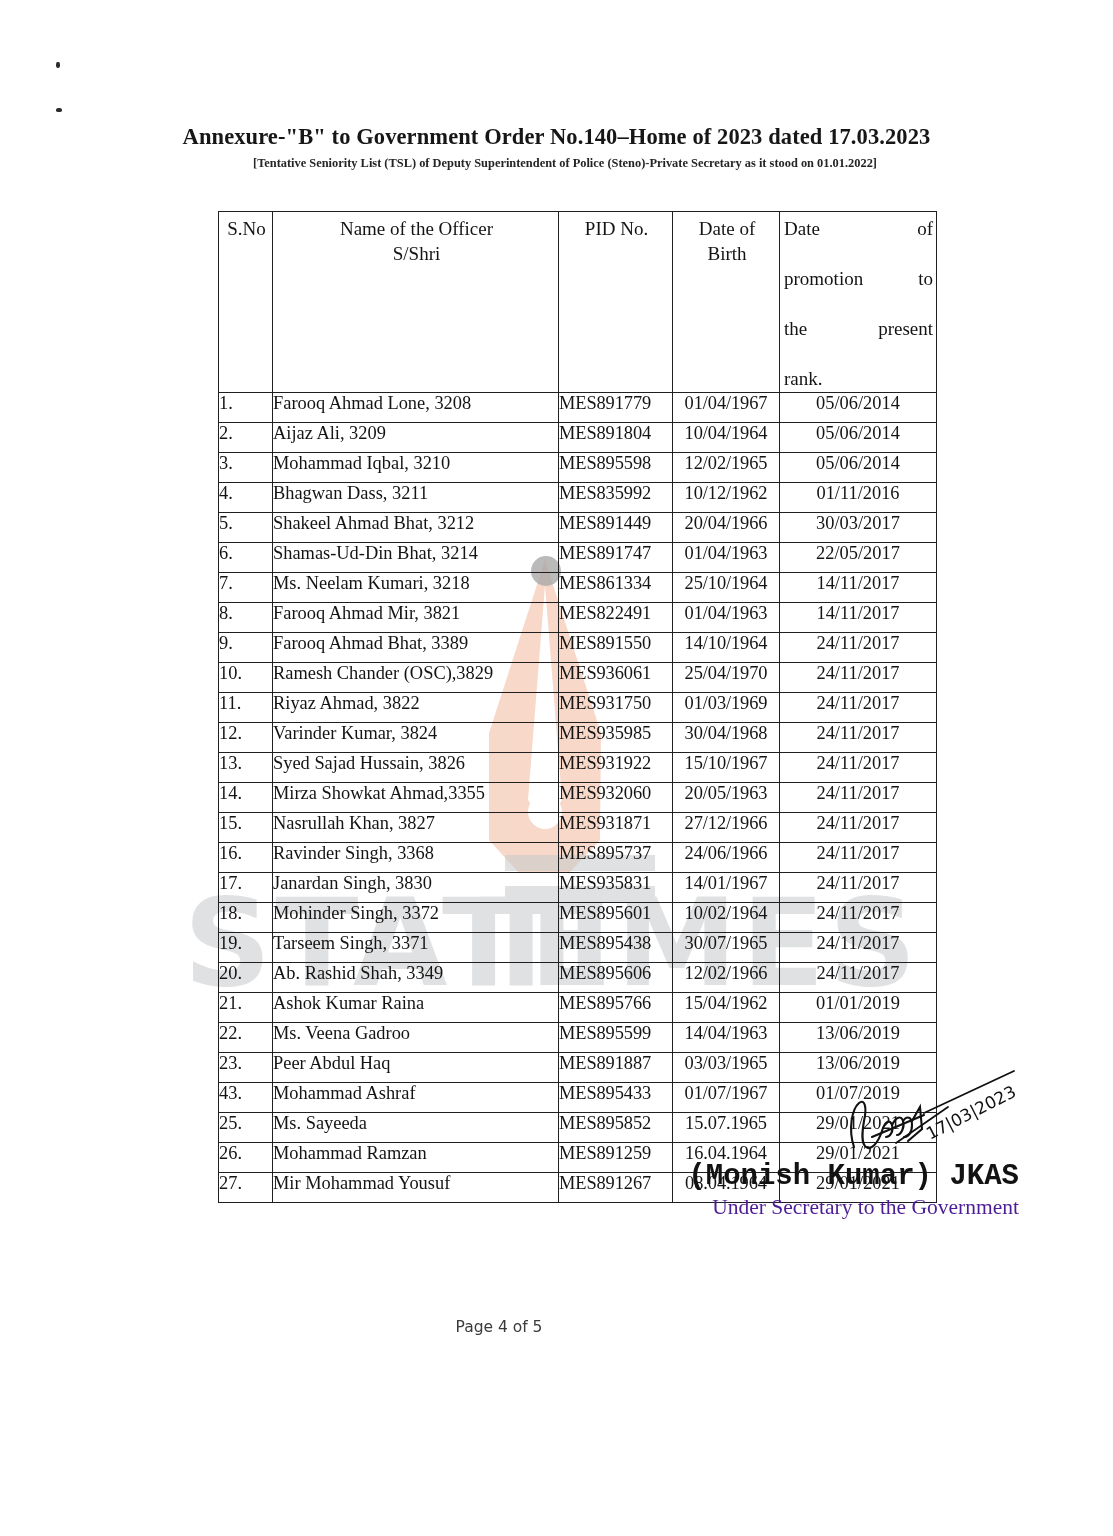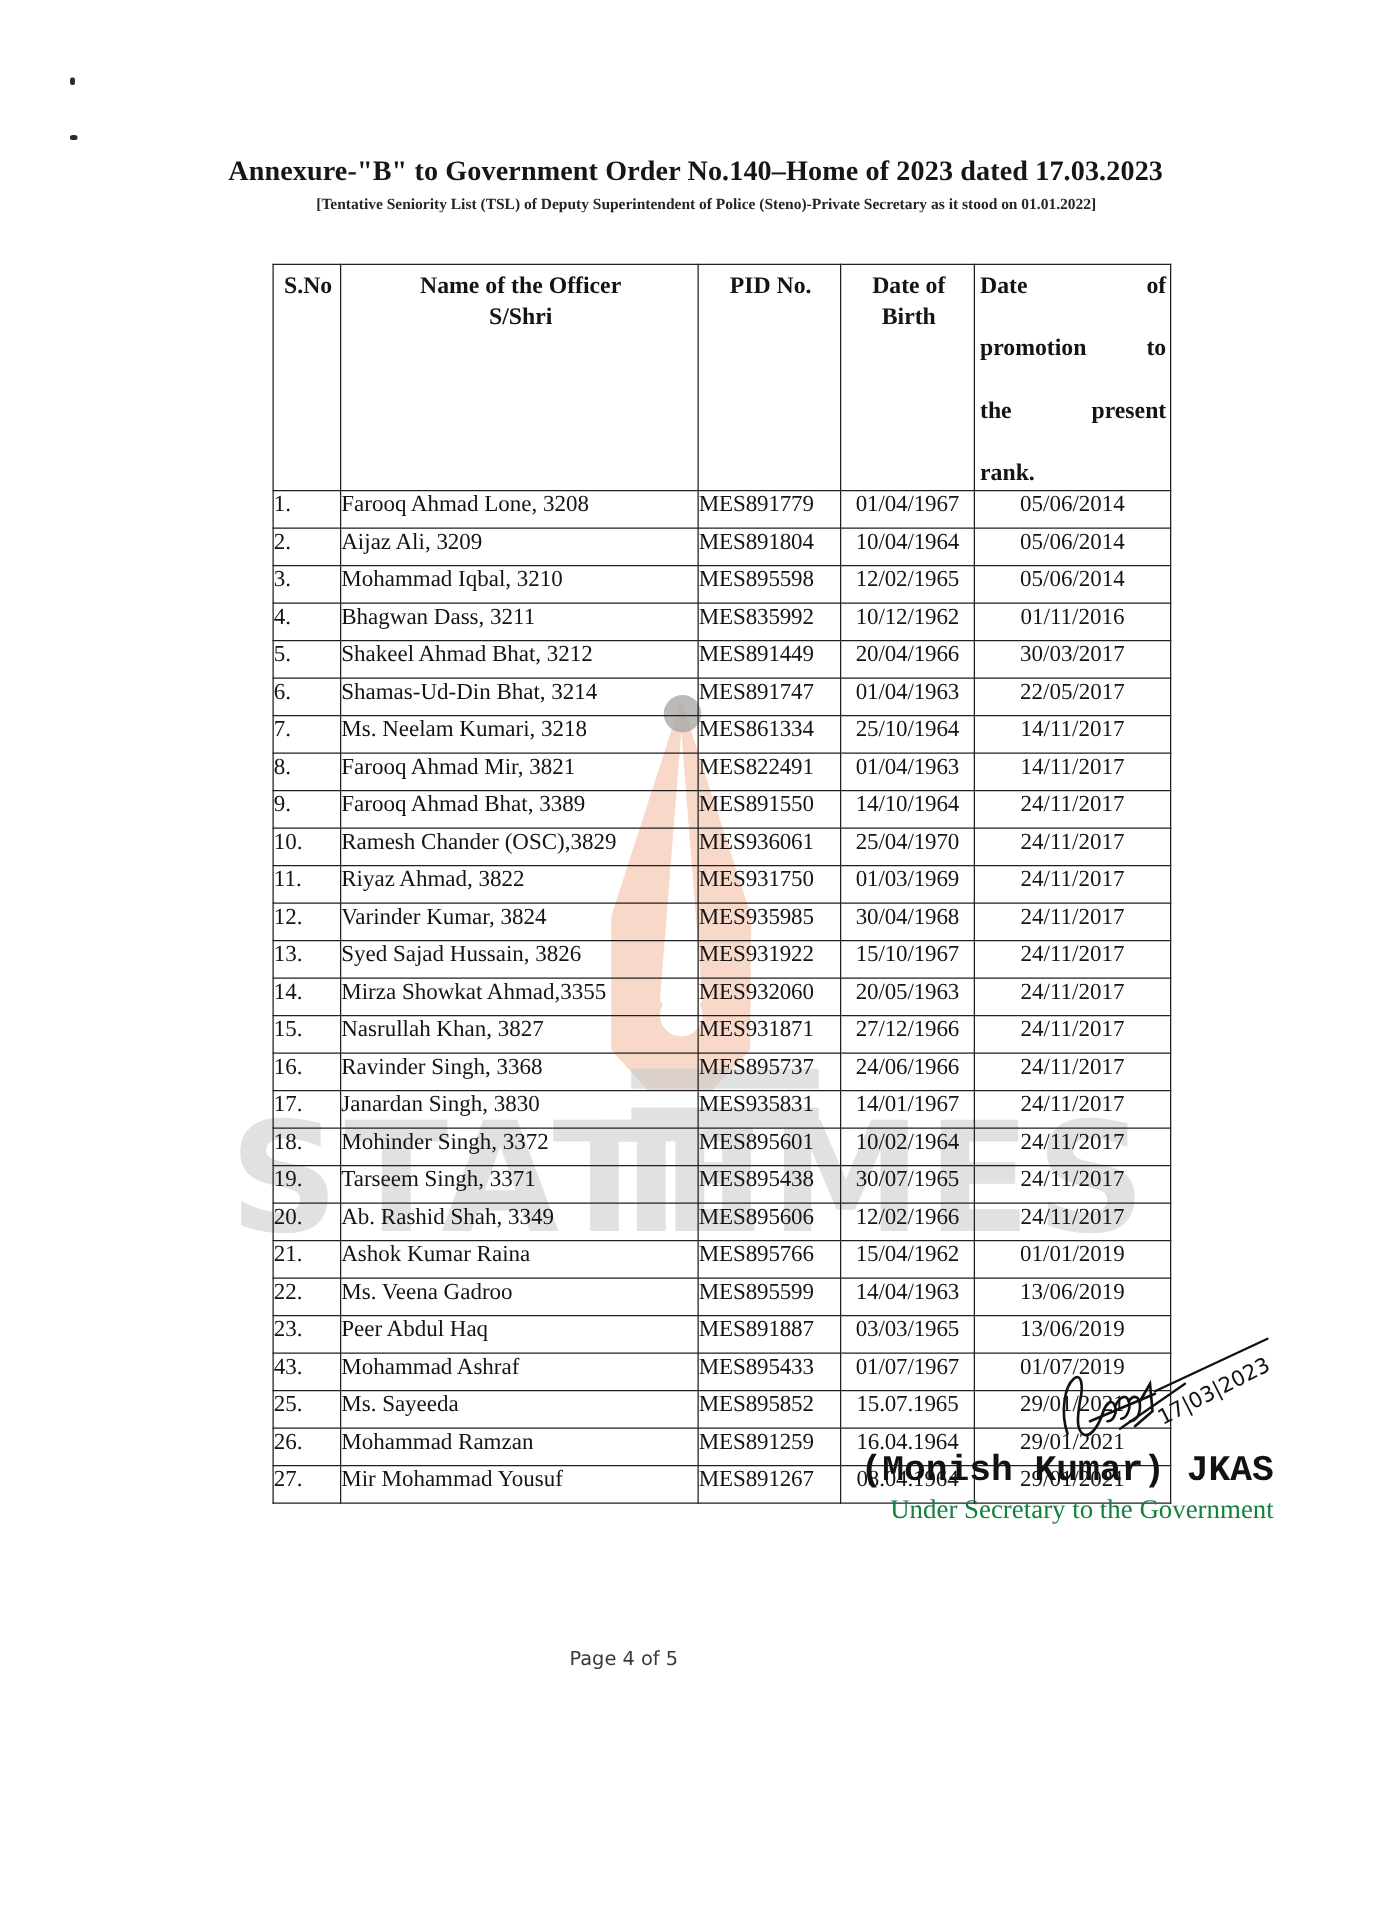--- a/index.html
+++ b/index.html
@@ -84,21 +84,21 @@
   
   .col-sno   { width: 54px; }
   .col-name  { width: 286px; }
   .col-pid   { width: 114px; }
   .col-dob   { width: 107px; }
   .col-dop   { width: 157px; }
 
   
   #header-row th {
     height: 104px;
-    font-weight: bold;
+    font-weight: normal;
     font-size: 19px;
     vertical-align: top;
   }
   .th-pad {
     padding: 4px 2px 0 4px;
     line-height: 1.32;
   }
   .th-just {
     padding: 4px 3px 0 4px;
     line-height: 1.32;
@@ -164,21 +164,21 @@
   #signatory-name {
     font-family: Liberation Mono, monospace;
     font-weight: bold;
     font-size: 29px;
     color: #121212;
     margin-top: 95px;
   }
   #signatory-designation {
     font-family: "Liberation Serif", serif;
     font-size: 21.5px;
-    color: #15803d;
+    color: #4c1d95;
     margin-top: 2px;
   }
 
   
   #page-footer {
     position: absolute;
     left: 0;
     top: 1318px;
     width: 998px;
     text-align: center;

